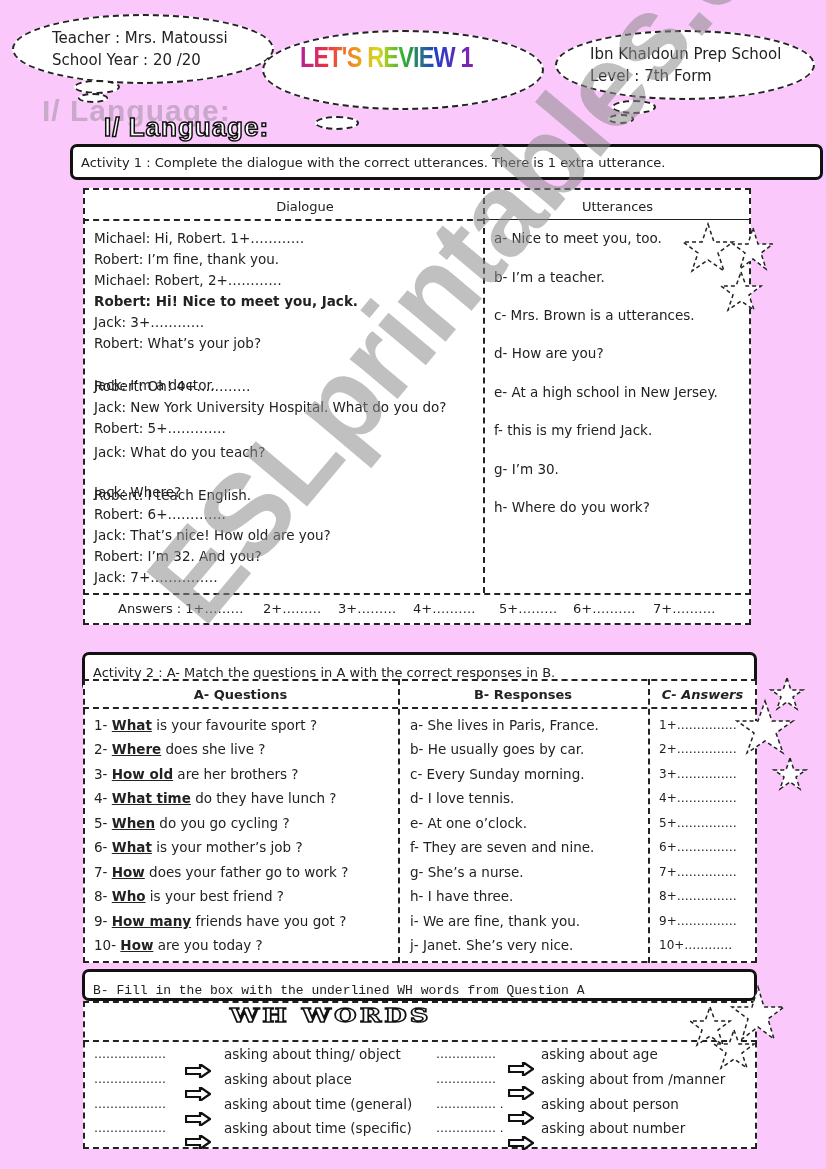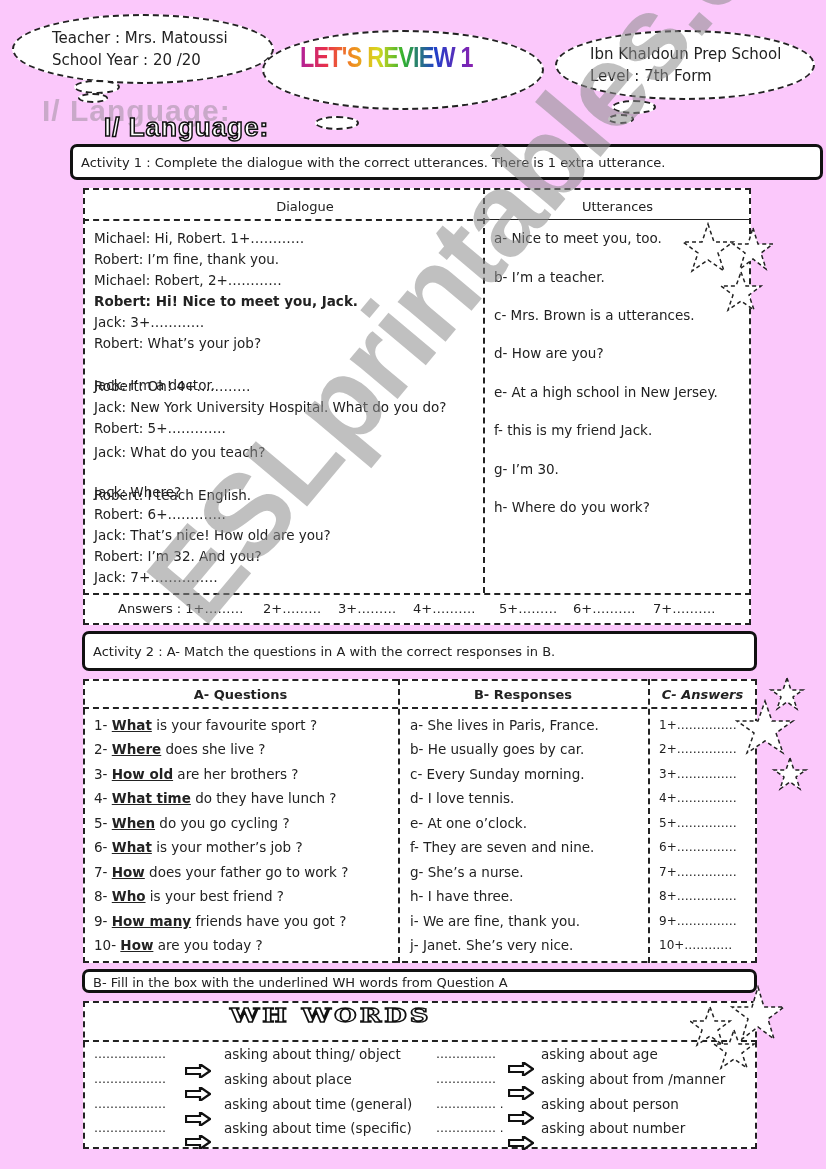--- a/index.html
+++ b/index.html
@@ -154,21 +154,21 @@
   <div class="line" style="left:573px;top:601px;font-size:13px;">6+……….</div>
   <div class="line" style="left:653px;top:601px;font-size:13px;">7+……….</div>
 </div>
 
 <svg class="star" style="left:683px;top:222px;" width="90" height="100" viewBox="0 0 90 100">
   <polygon points="25,2 31,20 50,20 35,31 41,49 25,38 9,49 15,31 0,20 19,20" fill="#fff" stroke="#222" stroke-width="1.5" stroke-dasharray="4,3"></polygon>
   <polygon points="70,6 75,22 90,22 78,31 83,47 70,37 57,47 62,31 50,22 65,22" fill="#fff" stroke="#222" stroke-width="1.5" stroke-dasharray="4,3"></polygon>
   <polygon points="58,50 63,64 78,64 66,73 71,88 58,79 45,88 50,73 38,64 53,64" fill="#fff" stroke="#222" stroke-width="1.5" stroke-dasharray="4,3"></polygon>
 </svg>
 
-<div class="instr" style="left:82px;top:631px;width:675px;height:40px;">Activity 2 : A- Match the questions in A with the correct responses in B.</div>
+<div class="instr" style="left:82px;top:652px;width:675px;height:40px;">Activity 2 : A- Match the questions in A with the correct responses in B.</div>
 
 <div class="dtable" style="left:83px;top:679px;width:674px;height:284px;"></div>
 <div class="vline" style="left:398px;top:679px;height:284px;"></div>
 <div class="vline" style="left:648px;top:679px;height:284px;"></div>
 <div class="hline" style="left:83px;top:707px;width:674px;"></div>
 <div class="col-head bold" style="left:83px;top:687px;width:315px;font-style:normal;">A- Questions</div>
 <div class="col-head bold" style="left:398px;top:687px;width:250px;font-style:normal;">B- Responses</div>
 <div class="col-head bold" style="left:648px;top:687px;width:109px;">C- Answers</div>
 
 <div id="qlist">
@@ -209,21 +209,21 @@
   <div class="line" style="left:659px;top:914px;font-size:12px;">9+……………</div>
   <div class="line" style="left:659px;top:938px;font-size:12px;">10+…………</div>
 </div>
 
 <svg class="star" style="left:735px;top:676px;" width="75" height="125" viewBox="0 0 75 125">
   <polygon points="52,2 56,14 68,14 58,21 62,33 52,26 42,33 46,21 36,14 48,14" fill="#fff" stroke="#222" stroke-width="1.5" stroke-dasharray="4,3"></polygon>
   <polygon points="30,25 37,45 58,45 41,57 48,77 30,65 12,77 19,57 2,45 23,45" fill="#fff" stroke="#222" stroke-width="1.5" stroke-dasharray="4,3"></polygon>
   <polygon points="55,82 59,94 71,94 61,101 65,113 55,106 45,113 49,101 39,94 51,94" fill="#fff" stroke="#222" stroke-width="1.5" stroke-dasharray="4,3"></polygon>
 </svg>
 
-<div class="instr" style="left:82px;top:969px;width:675px;height:24px;align-items:flex-end;overflow:hidden;padding-bottom:0;">B- Fill in the box with the underlined WH words from Question A</div>
+<div class="instr" style="left:82px;top:969px;width:675px;height:32px;align-items:flex-end;overflow:hidden;padding-bottom:0;font-family:Liberation Mono, monospace;">B- Fill in the box with the underlined WH words from Question A</div>
 
 <div class="dtable" style="left:83px;top:1001px;width:674px;height:148px;"></div>
 <div class="hline" style="left:83px;top:1040px;width:674px;"></div>
 <div class="wh-title">WH WORDS</div>
 
 <div>
   <div class="line" style="left:94px;top:1047px;font-size:12px;">………………</div>
   <div class="line" style="left:224px;top:1046px;">asking about thing/ object</div>
   <div class="line" style="left:94px;top:1072px;font-size:12px;">………………</div>
   <div class="line" style="left:224px;top:1071px;">asking about place</div>

